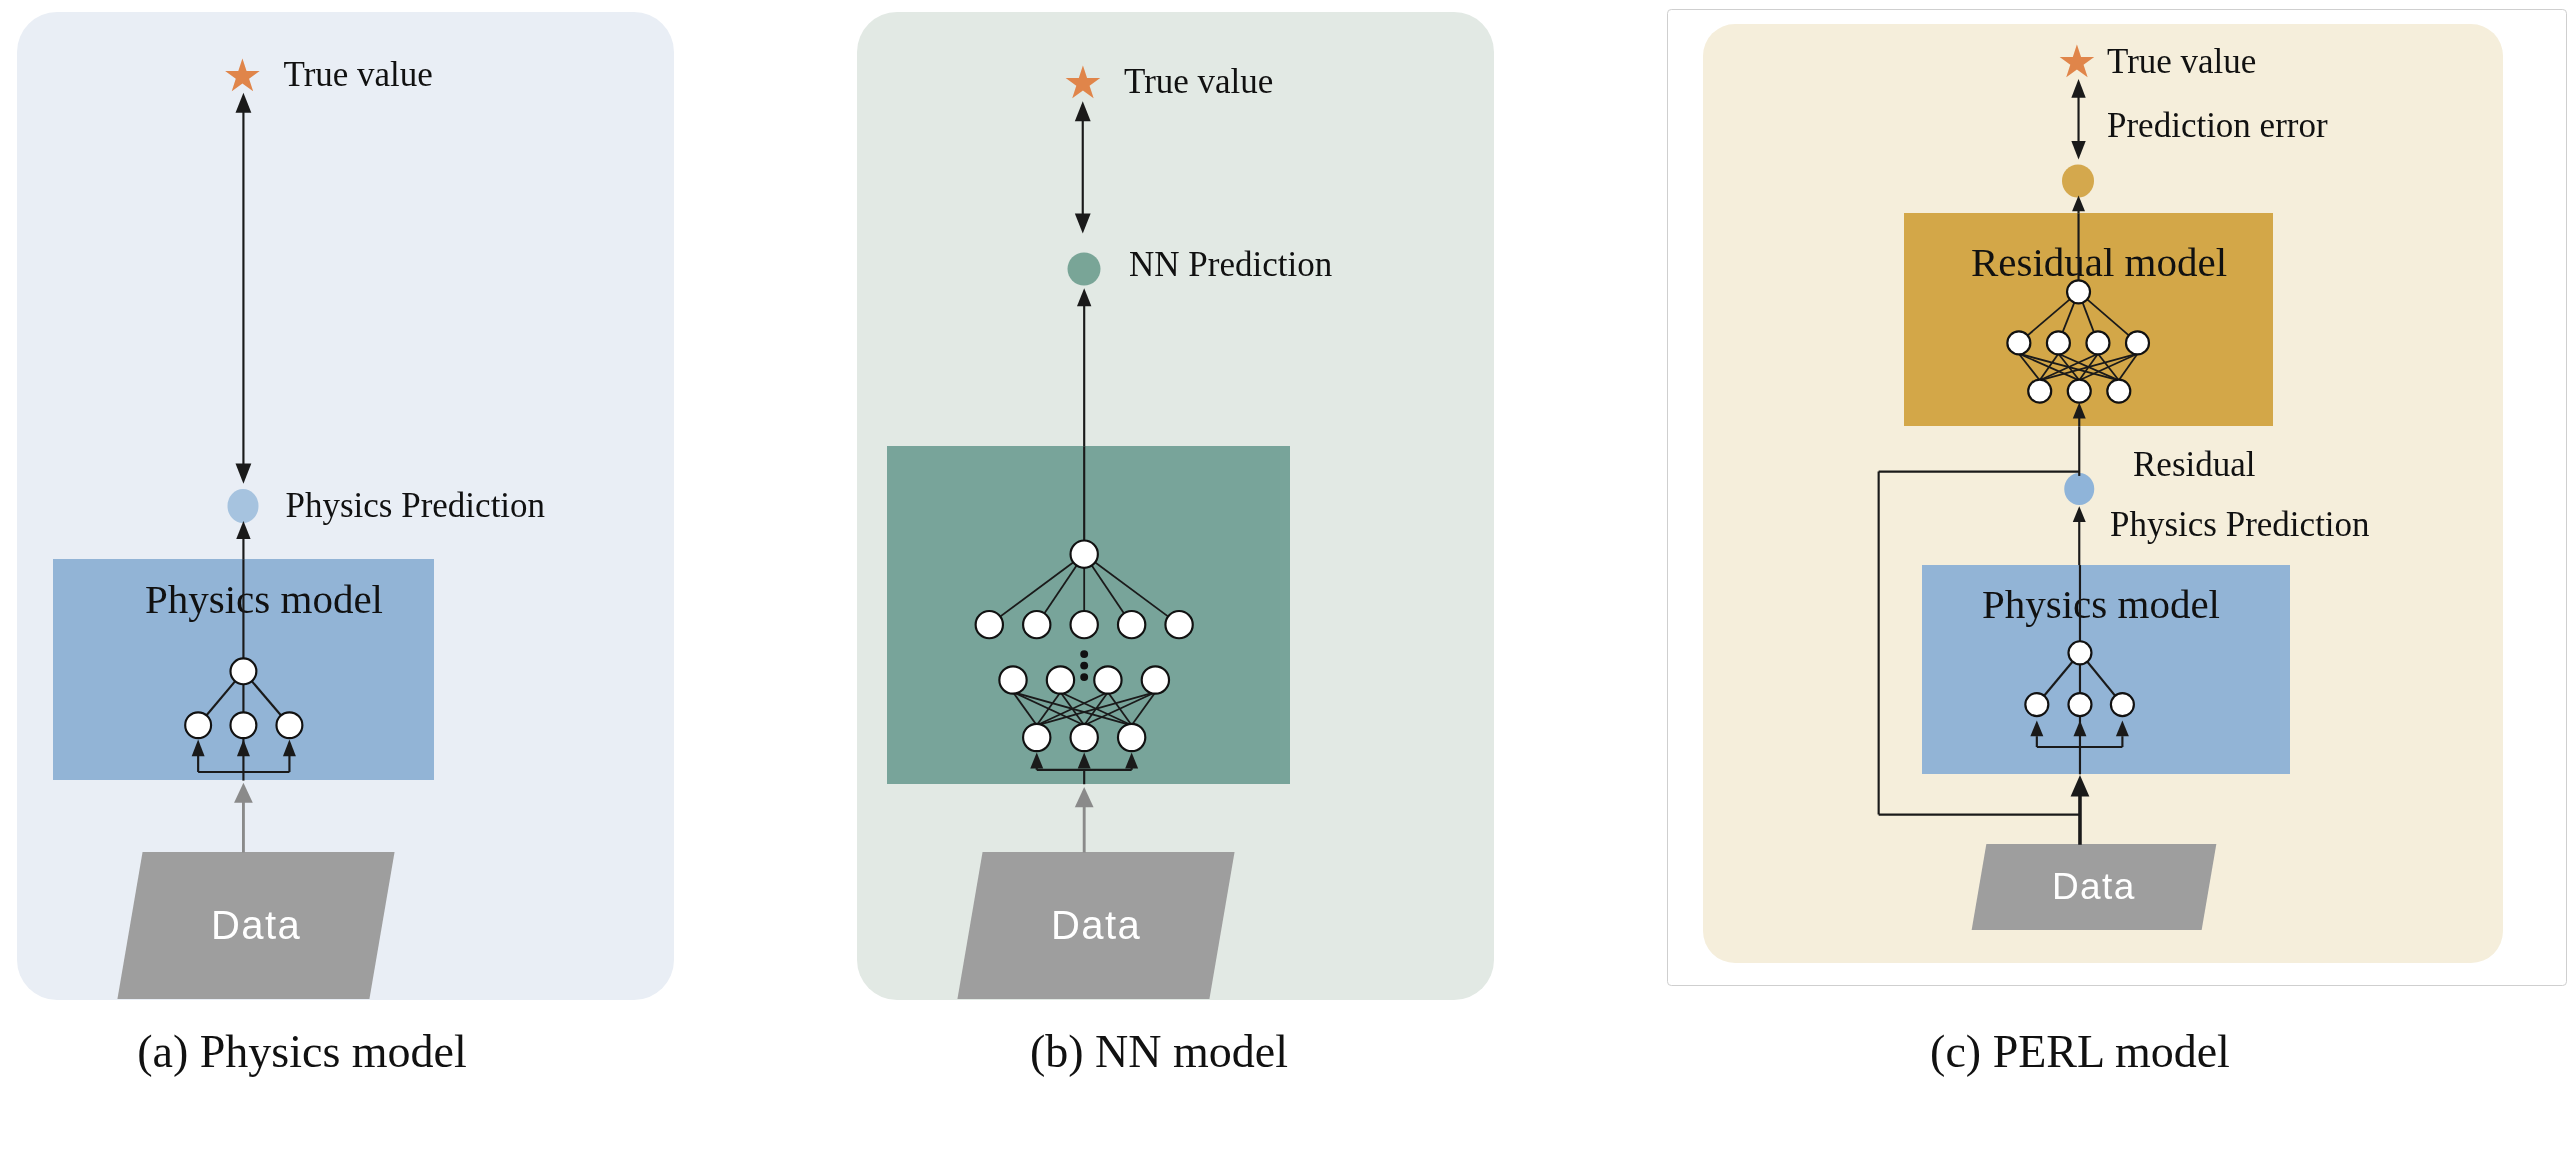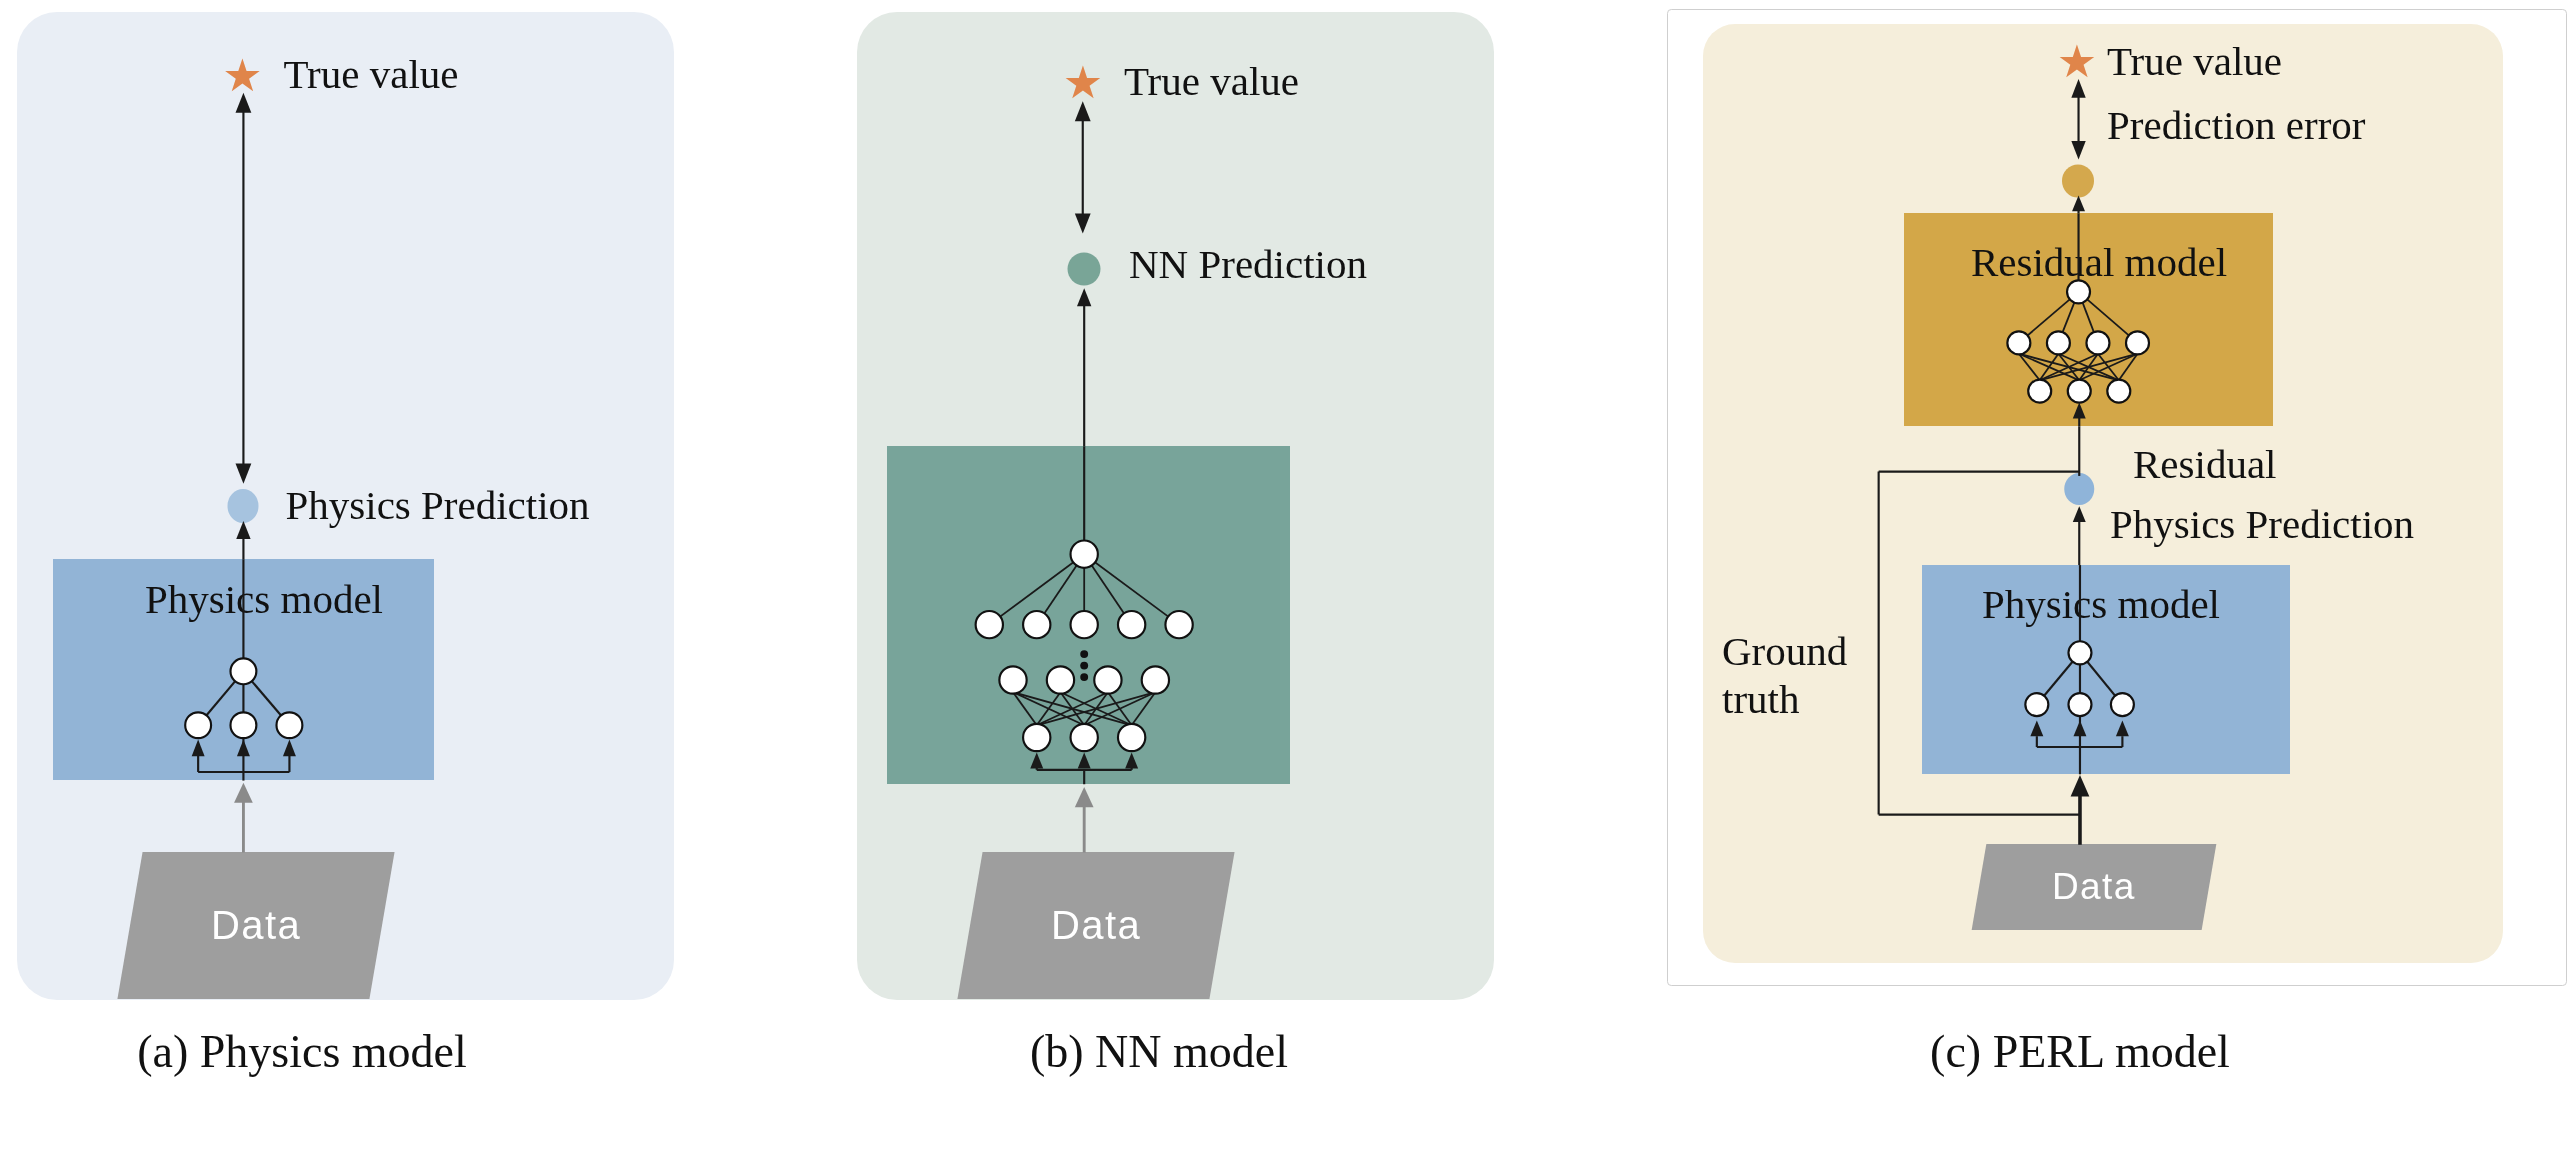--- a/index.html
+++ b/index.html
@@ -6,21 +6,21 @@
   .stage{position:relative;width:2576px;height:1153px;background:#ffffff;
          font-family:"Liberation Serif", serif;overflow:hidden;}
   .panel{position:absolute;border-radius:40px;}
   .panel-a{left:16.5px;top:11.5px;width:657px;height:988px;background:#e9eef5;}
   .panel-b{left:857px;top:11.5px;width:637px;height:988px;background:#e2e9e4;}
   .card-c{left:1667px;top:8.6px;width:898px;height:975px;background:#ffffff;
           border:1.4px solid #cfcfcf;border-radius:4.3px;position:absolute;}
   .panel-c{left:35px;top:14.4px;width:800px;height:939px;background:#f5eedb;
            border-radius:32px;position:absolute;}
   .label{position:absolute;transform:translateY(-50%);white-space:nowrap;
-         font-size:41px;color:#111111;line-height:1.05;}
+         font-size:35px;color:#111111;line-height:1.05;}
   .box-label{position:absolute;transform:translateY(-50%);text-align:center;
          font-size:41px;color:#111111;white-space:nowrap;padding-left:21px;}
   .caption{position:absolute;transform:translate(-50%,-50%);font-size:46px;
          color:#111111;white-space:nowrap;}
   .star{position:absolute;transform:translate(-50%,-50%);font-size:45px;
         color:#e0854a;font-family:"DejaVu Sans",sans-serif;line-height:1;}
   .circle{position:absolute;transform:translate(-50%,-50%);border-radius:50%;}
   .modelbox{position:absolute;}
   .datashape{position:absolute;display:flex;align-items:center;justify-content:center;
         background:#9e9e9e;transform:skewX(-9.7deg);}
@@ -167,21 +167,20 @@
     <div class="modelbox" style="left:236px;top:203px;width:369px;height:213px;background:#d3a748;"></div>
     <div class="box-label" style="left:236px;width:348px;top:252px;">Residual model</div>
 
     <div class="label" style="left:445px;top:455px;margin-left:20px;">Residual</div>
     <div class="circle" style="left:411px;top:479px;width:29.5px;height:32px;background:#8fb4d9;"></div>
     <div class="label" style="left:442px;top:515px;">Physics Prediction</div>
 
     <div class="modelbox" style="left:254px;top:555px;width:368px;height:209px;background:#92b4d6;"></div>
     <div class="box-label" style="left:254px;width:316px;top:594px;">Physics model</div>
 
-    <div class="gt-label" style="left:54px;top:617px;">Ground truth</div>
 
     <div class="datashape" style="left:311px;top:834px;width:230px;height:86px;">
       <span style="font-size:37px;">Data</span>
     </div>
 
     <svg class="overlay" width="898" height="975" viewBox="0 0 1249 1356">
 
       <line x1="571" y1="120" x2="571" y2="184" stroke="#1a1a1a" stroke-width="3"></line>
       <polygon points="571,96 561,122 581,122" fill="#1a1a1a"></polygon>
       <polygon points="571,208 561,182 581,182" fill="#1a1a1a"></polygon>

